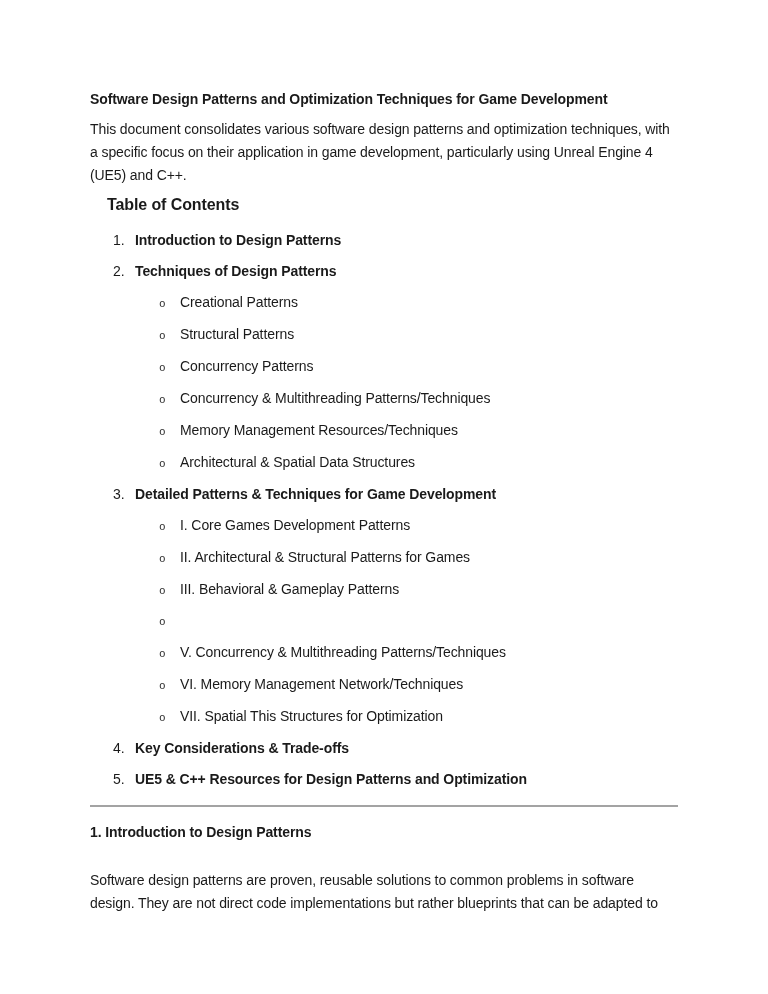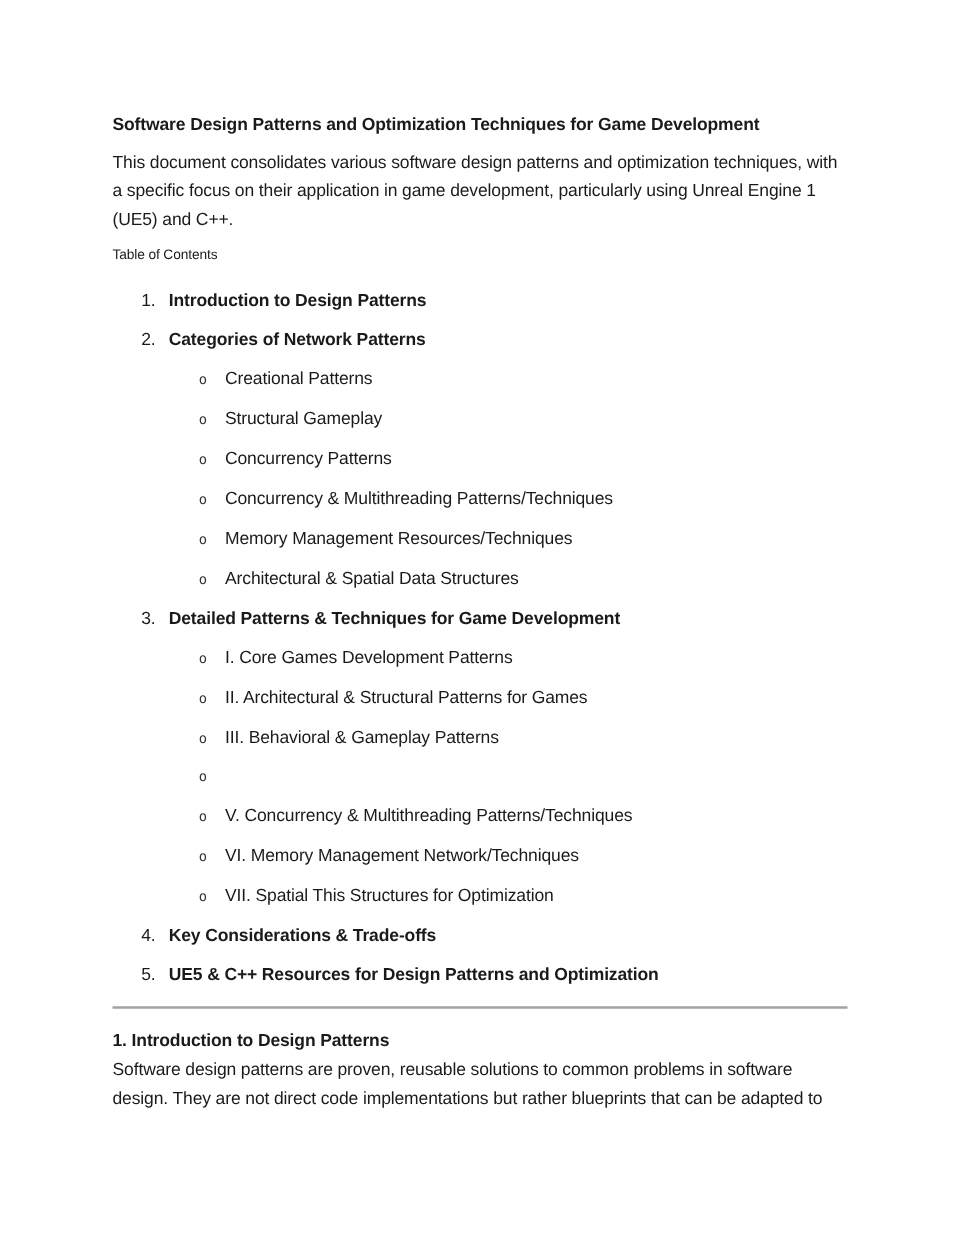--- a/index.html
+++ b/index.html
@@ -25,25 +25,25 @@
     letter-spacing: -0.1px;
     margin: 0 0 7px 0;
   }
   .para {
     font-size: 14px;
     line-height: 23px;
     letter-spacing: -0.1px;
     margin: 0 0 6px 0;
   }
   .toc-heading {
-    font-size: 11px;
+    font-size: 16px;
     line-height: 23px;
-    font-weight: 400;
+    font-weight: 700;
     letter-spacing: -0.1px;
-    margin: 0 0 13px 0;
+    margin: 0 0 13px 17px;
   }
   .toc-l1 {
     display: flex;
     align-items: baseline;
     font-size: 14px;
     line-height: 23px;
     font-weight: 700;
     letter-spacing: -0.1px;
     padding-left: 23px;
     margin: 0 0 8px 0;
@@ -72,53 +72,53 @@
   .divider {
     border: none;
     border-top: 2px solid #a3a3a3;
     margin: 14px 0 14px 0;
   }
   .section-heading {
     font-size: 14px;
     line-height: 23px;
     font-weight: 700;
     letter-spacing: -0.1px;
-    margin: 0 0 0 0;
+    margin: 0 0 25px 0;
   }
 </style>
 </head>
 <body>
 
 <div class="page">
 
   <h1 class="doc-title">Software Design Patterns and Optimization Techniques for Game Development</h1>
 
-  <p class="para">This document consolidates various software design patterns and optimization techniques, with a specific focus on their application in game development, particularly using Unreal Engine 1 (UE5) and C++.</p>
+  <p class="para">This document consolidates various software design patterns and optimization techniques, with a specific focus on their application in game development, particularly using Unreal Engine 4 (UE5) and C++.</p>
 
   <h2 class="toc-heading">Table of Contents</h2>
 
   <div>
 
     <div class="toc-l1">
       <span class="num">1.</span>
       <span>Introduction to Design Patterns</span>
     </div>
 
     <div class="toc-l1">
       <span class="num">2.</span>
-      <span>Categories of Network Patterns</span>
+      <span>Techniques of Design Patterns</span>
     </div>
 
     <div class="toc-l2">
       <span class="bullet">o</span>
       <span>Creational Patterns</span>
     </div>
     <div class="toc-l2">
       <span class="bullet">o</span>
-      <span>Structural Gameplay</span>
+      <span>Structural Patterns</span>
     </div>
     <div class="toc-l2">
       <span class="bullet">o</span>
       <span>Concurrency Patterns</span>
     </div>
     <div class="toc-l2">
       <span class="bullet">o</span>
       <span>Concurrency &amp; Multithreading Patterns/Techniques</span>
     </div>
     <div class="toc-l2">

